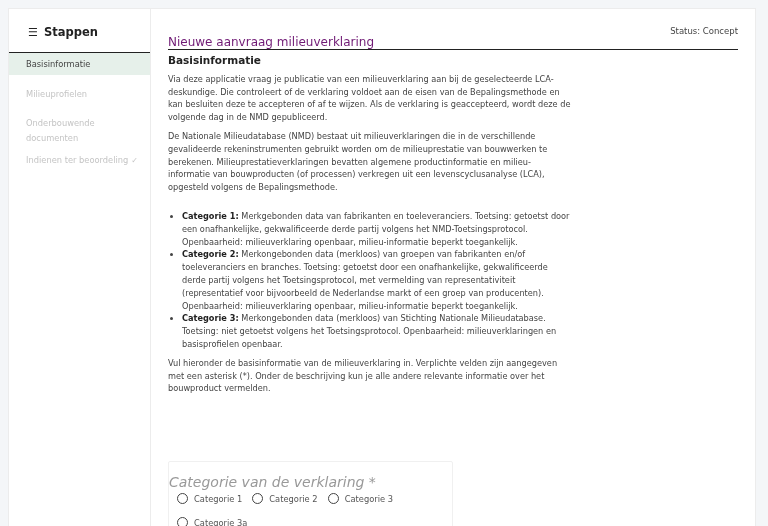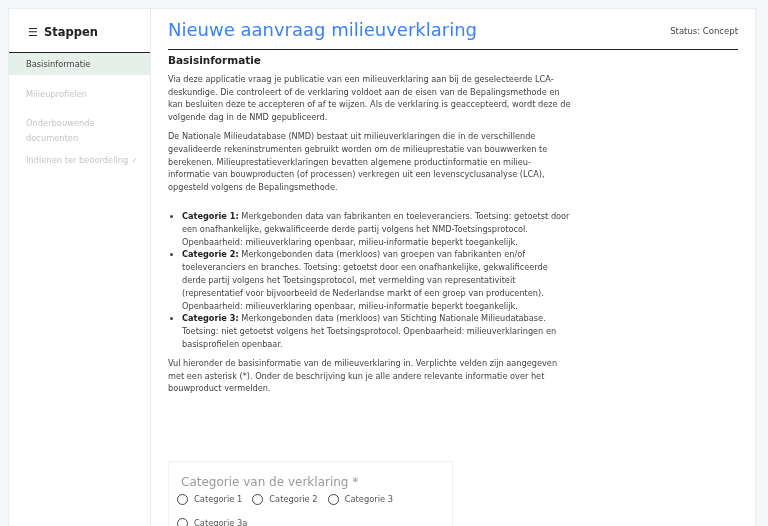--- a/index.html
+++ b/index.html
@@ -28,35 +28,35 @@
   .nav-item.active { background:#e6f0ea; color:#444; height:22px; align-items:center; }
   .nav-item .check { color:#c4c4c4; font-size:8px; margin-right:-5px; }
   .main {
     position:absolute; left:150px; top:8px; width:604px; height:530px;
     background:#fff; border:1px solid #ececec;
   }
   .header {
     position:absolute; left:17px; right:17px; top:0; height:40px;
     border-bottom:1.5px solid #222;
   }
-  .title { position:absolute; left:0; top:10px; font-size:18px; color:#3b82f6; }
+  .title { position:absolute; left:0; top:26px; font-size:12px; color:#701a75; }
   .status { position:absolute; right:0; top:17px; font-size:8.5px; color:#444; }
   .content { position:absolute; left:17px; top:45px; width:400px; font-size:8.2px; line-height:12.8px; color:#444; }
   .section-title { font-weight:bold; font-size:10.5px; color:#222; margin:0 0 6px 0; }
   .content p { margin:0 0 6px 0; }
   .content ul { margin:16px 0 6px 0; padding-left:14px; }
   .content li { margin:0; }
   .content li b { color:#222; }
   .form-card {
     position:absolute; left:0; top:407px; width:283px; height:120px;
     border:1px solid #f0f0f0; border-radius:2px;
   }
-  .field-label { position:absolute; left:12px; top:14px; font-size:12px; color:#999; }
+  .field-label { position:absolute; left:0; top:14px; font-size:14px; color:#999;font-style:italic; }
   .radio-row { position:absolute; left:8px; display:flex; align-items:center; font-size:8.3px; color:#555; }
-  .radio { display:flex; align-items:center; margin-right:10px; }
+  .radio { display:flex; margin-right:10px; }
   .radio .circle { width:9px; height:9px; border:1.3px solid #444; border-radius:50%; margin-right:6px; }
 </style>
 </head>
 <body>
 
 <div class="sidebar">
   <div class="sidebar-head">
     <span class="ic">☰</span>
     <span>Stappen</span>
   </div>

